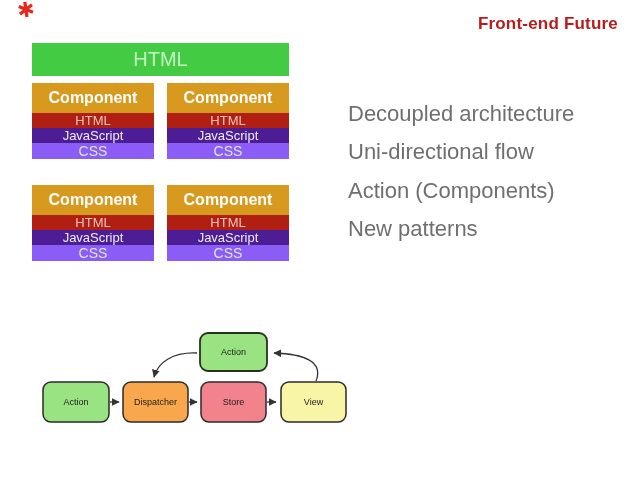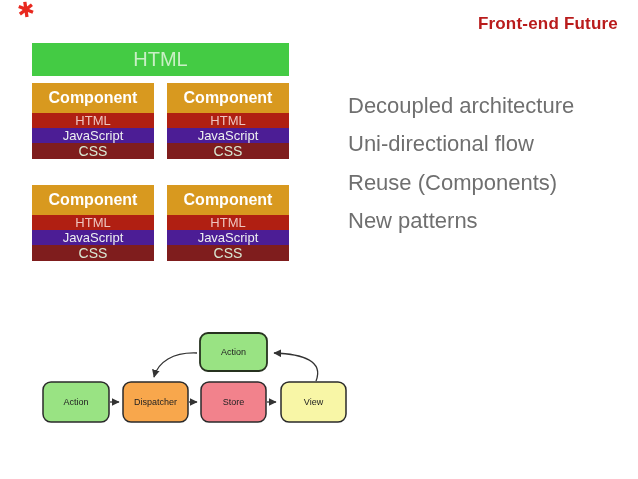--- a/index.html
+++ b/index.html
@@ -48,30 +48,30 @@
   .component .hdr {
     flex: 0 0 30px;
     background: #d8991f;
     color: #ffffff;
     font-weight: bold; font-size: 16px;
     display: flex; align-items: center; justify-content: center;
   }
   .component .row { flex: 1; display: flex; align-items: center; justify-content: center; font-size: 13px; }
   .component .row.html { background: #b01f12; color: #eec5bf; }
   .component .row.js   { background: #4c1d95; color: #eef0f1; }
-  .component .row.css  { background: #7f1d1d; color: #d9e8d3; font-size: 14px; }
+  .component .row.css  { background: #8b5cf6; color: #d9e8d3; font-size: 14px; }
 
   .comp-1 { left: 32px;  top: 83px; }
   .comp-2 { left: 167px; top: 83px; }
   .comp-3 { left: 32px;  top: 185px; }
   .comp-4 { left: 167px; top: 185px; }
 
   
   .bullets {
-    position: absolute; left: 348px; top: 87px;
+    position: absolute; left: 348px; top: 95px;
     font-size: 22px; font-weight: 300;
     color: #6f6f6f;
   }
   .bullets .bullet { height: 38.4px; line-height: 38.4px; white-space: nowrap; }
 
   
   .flux { position: absolute; left: 35px; top: 328px; }
   .flux text {
     font-family: "Liberation Sans", "DejaVu Sans", sans-serif;
     font-size: 9px; fill: #222222;
@@ -115,21 +115,21 @@
   <div class="component comp-4">
     <div class="hdr">Component</div>
     <div class="row html">HTML</div>
     <div class="row js">JavaScript</div>
     <div class="row css">CSS</div>
   </div>
 
   <div class="bullets">
     <div class="bullet">Decoupled architecture</div>
     <div class="bullet">Uni-directional flow</div>
-    <div class="bullet">Reuse (Components)</div>
+    <div class="bullet">Action (Components)</div>
     <div class="bullet">New patterns</div>
   </div>
 
   <svg class="flux" width="320" height="102" viewBox="0 0 320 102">
     <defs>
       <marker id="arr" markerWidth="7" markerHeight="7" refX="5.5" refY="3" orient="auto">
         <path d="M0,0 L6,3 L0,6 Z" fill="#333333"></path>
       </marker>
     </defs>
 

